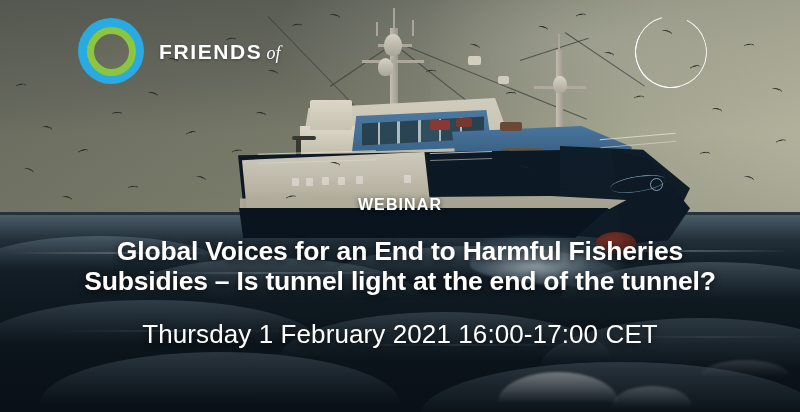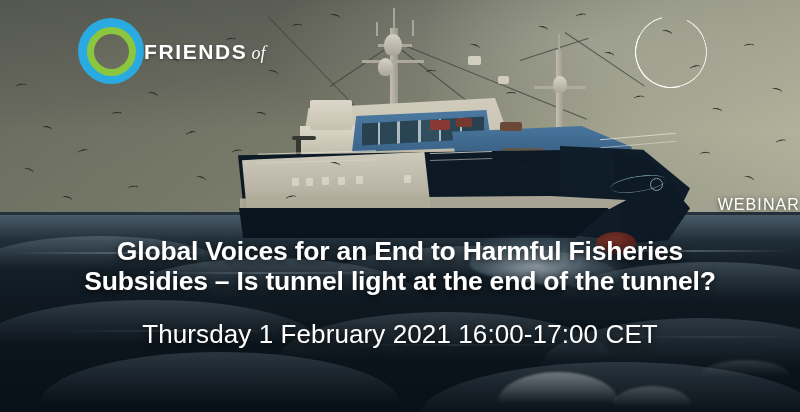--- a/index.html
+++ b/index.html
@@ -201,21 +201,21 @@
       rgba(8,14,20,.10) 0%,
       rgba(8,14,20,.04) 32%,
       rgba(8,14,20,.18) 58%,
       rgba(6,12,18,.40) 78%,
       rgba(6,12,18,.46) 100%);
   }
 
   
   .foa-logo {
     position:absolute; left:78px; top:18px;
-    display:flex; align-items:center; 
+    display:flex; align-items:center; gap:15px;
   }
   .foa-ring {
     width:66px; height:66px; border-radius:50%;
     background:#29abe2;
     display:flex; align-items:center; justify-content:center;
   }
   .foa-ring-inner {
     width:49px; height:49px; border-radius:50%;
     background:#8cc63f;
     display:flex; align-items:center; justify-content:center;
@@ -273,23 +273,22 @@
   .wef-words div {
     font-size:16px; font-weight:400; letter-spacing:2.1px; line-height:1.32;
   }
 
   
   .content {
     position:absolute; left:0; right:0; top:196px;
     text-align:center; color:#fff;
   }
   .kicker {
-    font-size:16px; font-weight:400; letter-spacing:1.1px;
+    font-size:16px; font-weight:700; letter-spacing:1.1px;
     text-shadow:0 1px 5px rgba(0,0,0,.65);
-    text-align:right;
   }
   .title {
     margin-top:23px;
     font-size:26.5px; font-weight:700; line-height:1.12;
     letter-spacing:-0.2px;
     text-shadow:0 2px 7px rgba(0,0,0,.72);
   }
   .title div { white-space:nowrap; }
   .datetime {
     margin-top:23px;

